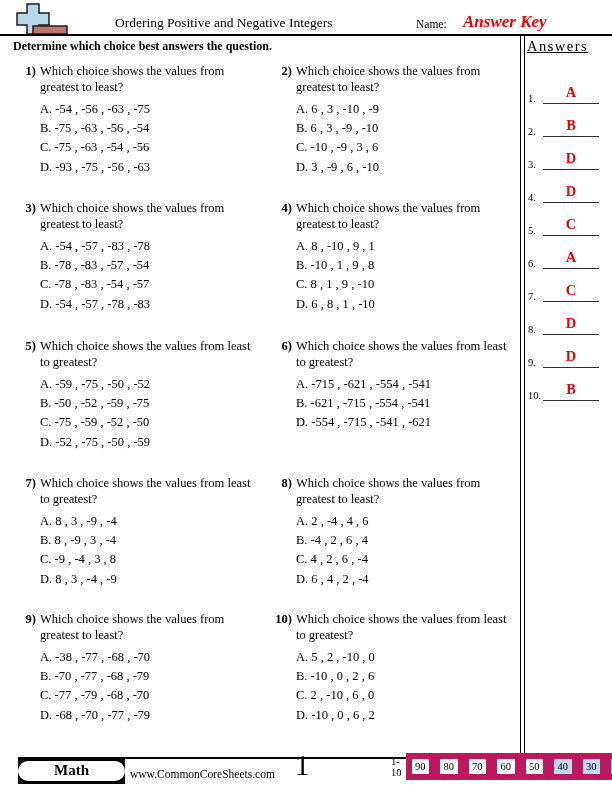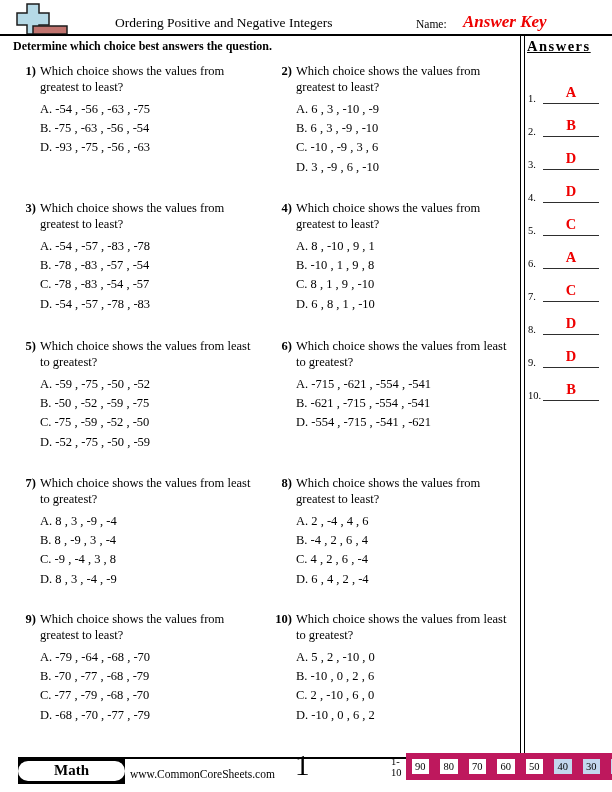--- a/index.html
+++ b/index.html
@@ -10,21 +10,21 @@
   
   .header-rule{position:absolute;left:0;top:34px;width:612px;height:2px;background:#000;}
   .logo{position:absolute;left:13px;top:2px;}
   .title{position:absolute;left:115px;top:15px;font-size:13.5px;}
   .name-label{position:absolute;left:416px;top:18px;font-size:11.5px;}
   .name-value{position:absolute;left:463px;top:12px;font-size:17px;font-weight:bold;color:var(--red,#e00);font-style:italic;}
   .instruction{position:absolute;left:13px;top:39px;font-size:12px;font-weight:bold;}
   
   .divider{position:absolute;left:520px;top:35px;width:3px;height:718px;
            border-left:1px solid #000;border-right:1px solid #000;}
-  .answers-title{position:absolute;left:527px;top:38px;font-size:14.5px;font-weight:bold;
+  .answers-title{position:absolute;left:527px;top:38px;font-size:14.5px;font-weight:normal;
                  text-decoration:underline;letter-spacing:1.5px;}
   .ans-item{position:absolute;left:526px;width:84px;height:20px;}
   .ans-num{position:absolute;left:2px;bottom:0;font-size:10.5px;}
   .ans-letter{position:absolute;left:17px;width:56px;height:19px;text-align:center;
               font-size:14.5px;font-weight:bold;color:var(--red,#e00);
               border-bottom:1.6px solid #2e2e2e;}
   
   .question{position:absolute;width:252px;}
   .q-num{position:absolute;left:0;top:0;width:22px;text-align:right;
          font-size:12.5px;font-weight:bold;}
@@ -112,20 +112,21 @@
 
   <div>
       <div class="question" style="left: 14px; top: 64px;">
     <span class="q-num">1)</span>
     <div class="q-body">
       <div class="q-text">Which choice shows the values from
 greatest to least?</div>
       <div class="choices">
             <div class="choice">A. -54 , -56 , -63 , -75</div>
             <div class="choice">B. -75 , -63 , -56 , -54</div>
+            <div class="choice">C. -75 , -63 , -54 , -56</div>
             <div class="choice">D. -93 , -75 , -56 , -63</div>
           </div>
     </div>
   </div>
       <div class="question" style="left: 270px; top: 64px;">
     <span class="q-num">2)</span>
     <div class="q-body">
       <div class="q-text">Which choice shows the values from
 greatest to least?</div>
       <div class="choices">
@@ -212,21 +213,21 @@
             <div class="choice">D. 6 , 4 , 2 , -4</div>
           </div>
     </div>
   </div>
       <div class="question" style="left: 14px; top: 612px;">
     <span class="q-num">9)</span>
     <div class="q-body">
       <div class="q-text">Which choice shows the values from
 greatest to least?</div>
       <div class="choices">
-            <div class="choice">A. -79 , -64 , -68 , -70</div>
+            <div class="choice">A. -38 , -77 , -68 , -70</div>
             <div class="choice">B. -70 , -77 , -68 , -79</div>
             <div class="choice">C. -77 , -79 , -68 , -70</div>
             <div class="choice">D. -68 , -70 , -77 , -79</div>
           </div>
     </div>
   </div>
       <div class="question" style="left: 270px; top: 612px;">
     <span class="q-num">10)</span>
     <div class="q-body">
       <div class="q-text">Which choice shows the values from least

